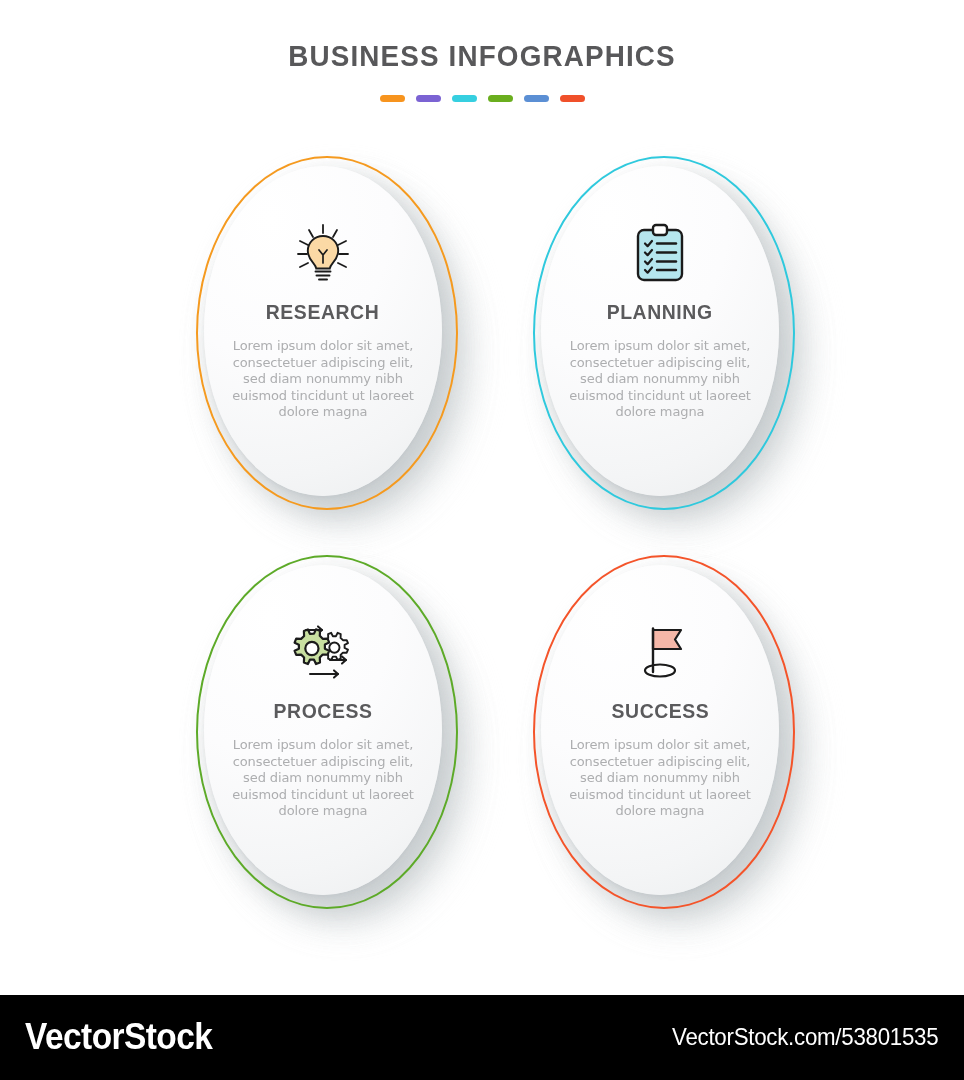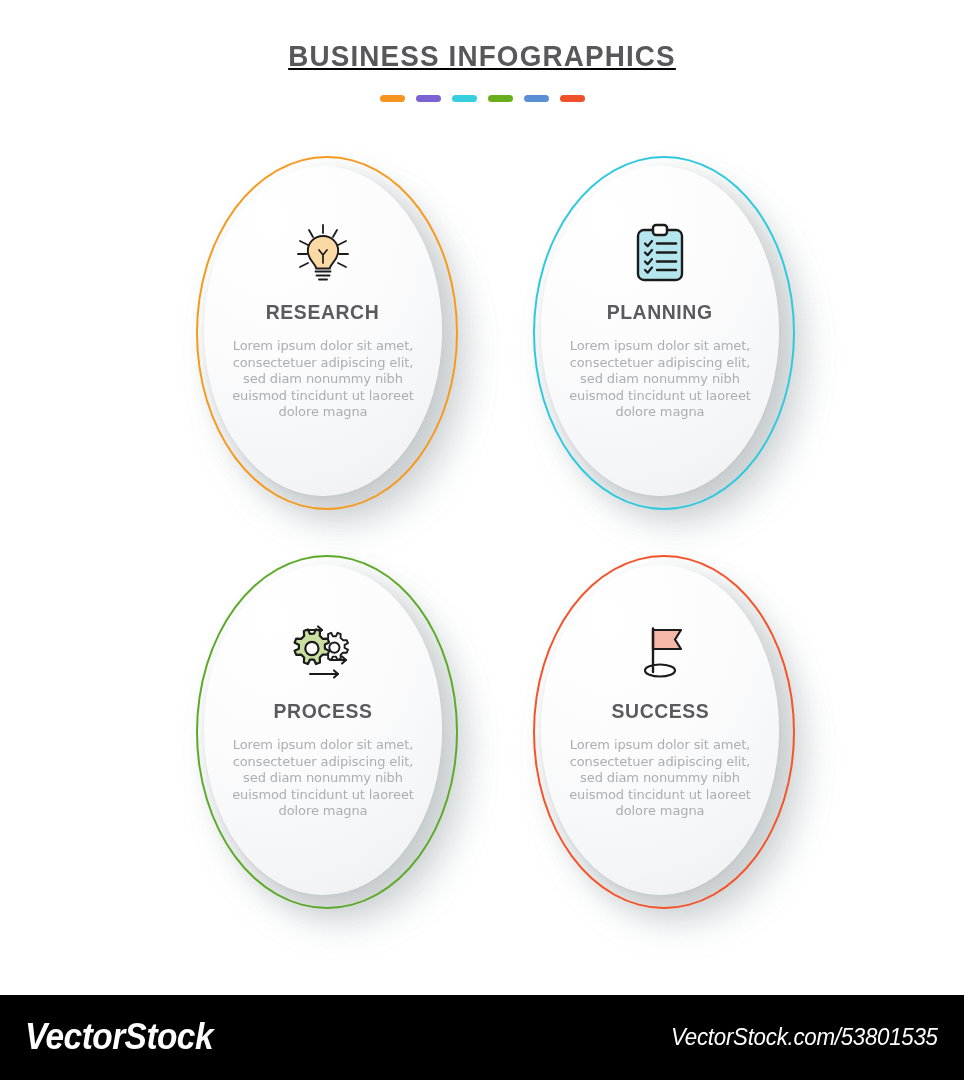--- a/index.html
+++ b/index.html
@@ -6,21 +6,21 @@
   body{
     width:964px;height:1080px;
     background:#ffffff;
     font-family:"Liberation Sans","DejaVu Sans",sans-serif;
     overflow:hidden;
     position:relative;
   }
   .stage{position:relative;width:964px;height:995px;background:#ffffff;overflow:hidden;}
 
   
-  .header{position:absolute;left:0;top:42px;width:964px;text-align:center;text-decoration:underline;}
+  .header{position:absolute;left:0;top:42px;width:964px;text-align:center;}
   .title{
     font-size:29px;font-weight:bold;color:#58585a;
     letter-spacing:1.2px;line-height:1;
     font-family:"Liberation Sans","DejaVu Sans",sans-serif;
     transform:scaleX(0.96);
   }
   .dashes{margin-top:24px;display:flex;justify-content:center;gap:11px;}
   .dash{width:25px;height:7px;border-radius:4px;}
 
   
@@ -237,16 +237,16 @@
           </svg>
         </div>
         <div class="card-title">SUCCESS</div>
         <div class="card-body">Lorem ipsum dolor sit amet, consectetuer adipiscing elit, sed diam nonummy nibh euismod tincidunt ut laoreet dolore magna</div>
       </div>
     </div>
 
   </div>
 </div>
 
-<div class="footer" style="background: rgb(0, 0, 0); font-style: italic;">
+<div class="footer" style="background: rgb(0, 0, 0);">
   <div class="wm-left">VectorStock</div>
   <div class="wm-right">VectorStock.com/53801535</div>
 </div>
 
 </body></html>

